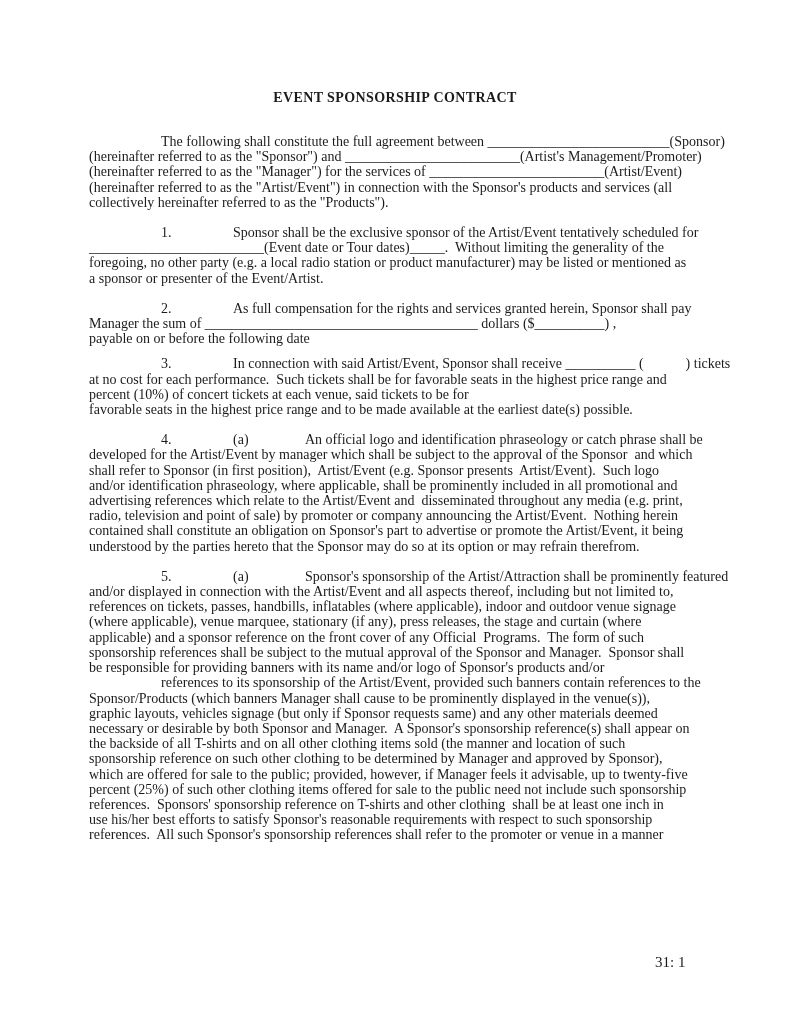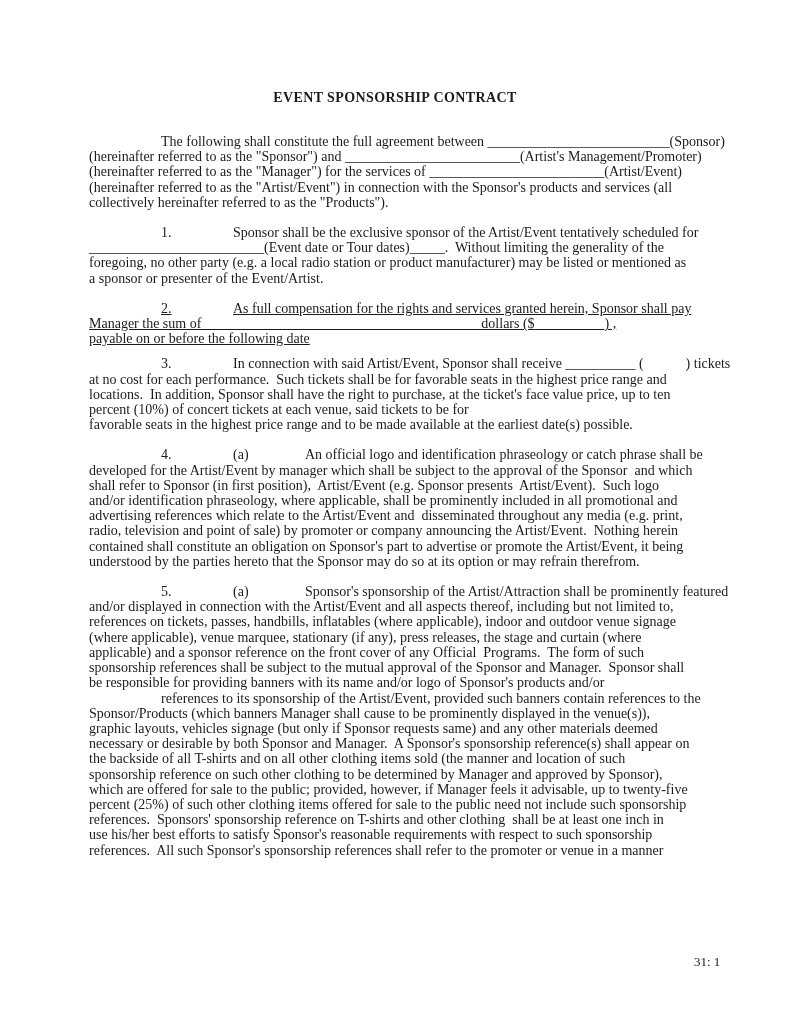--- a/index.html
+++ b/index.html
@@ -32,37 +32,35 @@
     position: absolute;
     top: 134px;
     left: 89px;
     width: 640px;
   }
   .paragraph {
     margin: 0 0 15px 0;
   }
   .paragraph:nth-child(3) {
     margin-bottom: 10px;
-    text-decoration: underline;
   }
   .line {
     white-space: pre;
     tab-size: 22;
     -moz-tab-size: 22;
     tab-size: 72px;
     font-size: 14px;
     line-height: 15.2px;
   }
   .page-footer {
     position: absolute;
     top: 954px;
     left: 655px;
-    font-size: 13px;
+    font-size: 15px;
     line-height: 16px;
-    margin-left: 39px;
   }
 </style>
 </head>
 <body>
 
 <div class="page">
   <h1 class="doc-title">EVENT SPONSORSHIP CONTRACT</h1>
 
   <div class="doc-body" id="doc-body">
       <div class="paragraph">
@@ -79,21 +77,20 @@
         <div class="line">a sponsor or presenter of the Event/Artist.</div>
       </div>
       <div class="paragraph">
         <div class="line">	2.	As full compensation for the rights and services granted herein, Sponsor shall pay</div>
         <div class="line">Manager the sum of _______________________________________ dollars ($__________) ,</div>
         <div class="line">payable on or before the following date</div>
       </div>
       <div class="paragraph">
         <div class="line">	3.	In connection with said Artist/Event, Sponsor shall receive __________ (            ) tickets</div>
         <div class="line">at no cost for each performance.  Such tickets shall be for favorable seats in the highest price range and</div>
-        <div class="line">locations.  In addition, Sponsor shall have the right to purchase, at the ticket's face value price, up to ten</div>
         <div class="line">percent (10%) of concert tickets at each venue, said tickets to be for</div>
         <div class="line">favorable seats in the highest price range and to be made available at the earliest date(s) possible.</div>
       </div>
       <div class="paragraph">
         <div class="line">	4.	(a)	An official logo and identification phraseology or catch phrase shall be</div>
         <div class="line">developed for the Artist/Event by manager which shall be subject to the approval of the Sponsor  and which</div>
         <div class="line">shall refer to Sponsor (in first position),  Artist/Event (e.g. Sponsor presents  Artist/Event).  Such logo</div>
         <div class="line">and/or identification phraseology, where applicable, shall be prominently included in all promotional and</div>
         <div class="line">advertising references which relate to the Artist/Event and  disseminated throughout any media (e.g. print,</div>
         <div class="line">radio, television and point of sale) by promoter or company announcing the Artist/Event.  Nothing herein</div>

